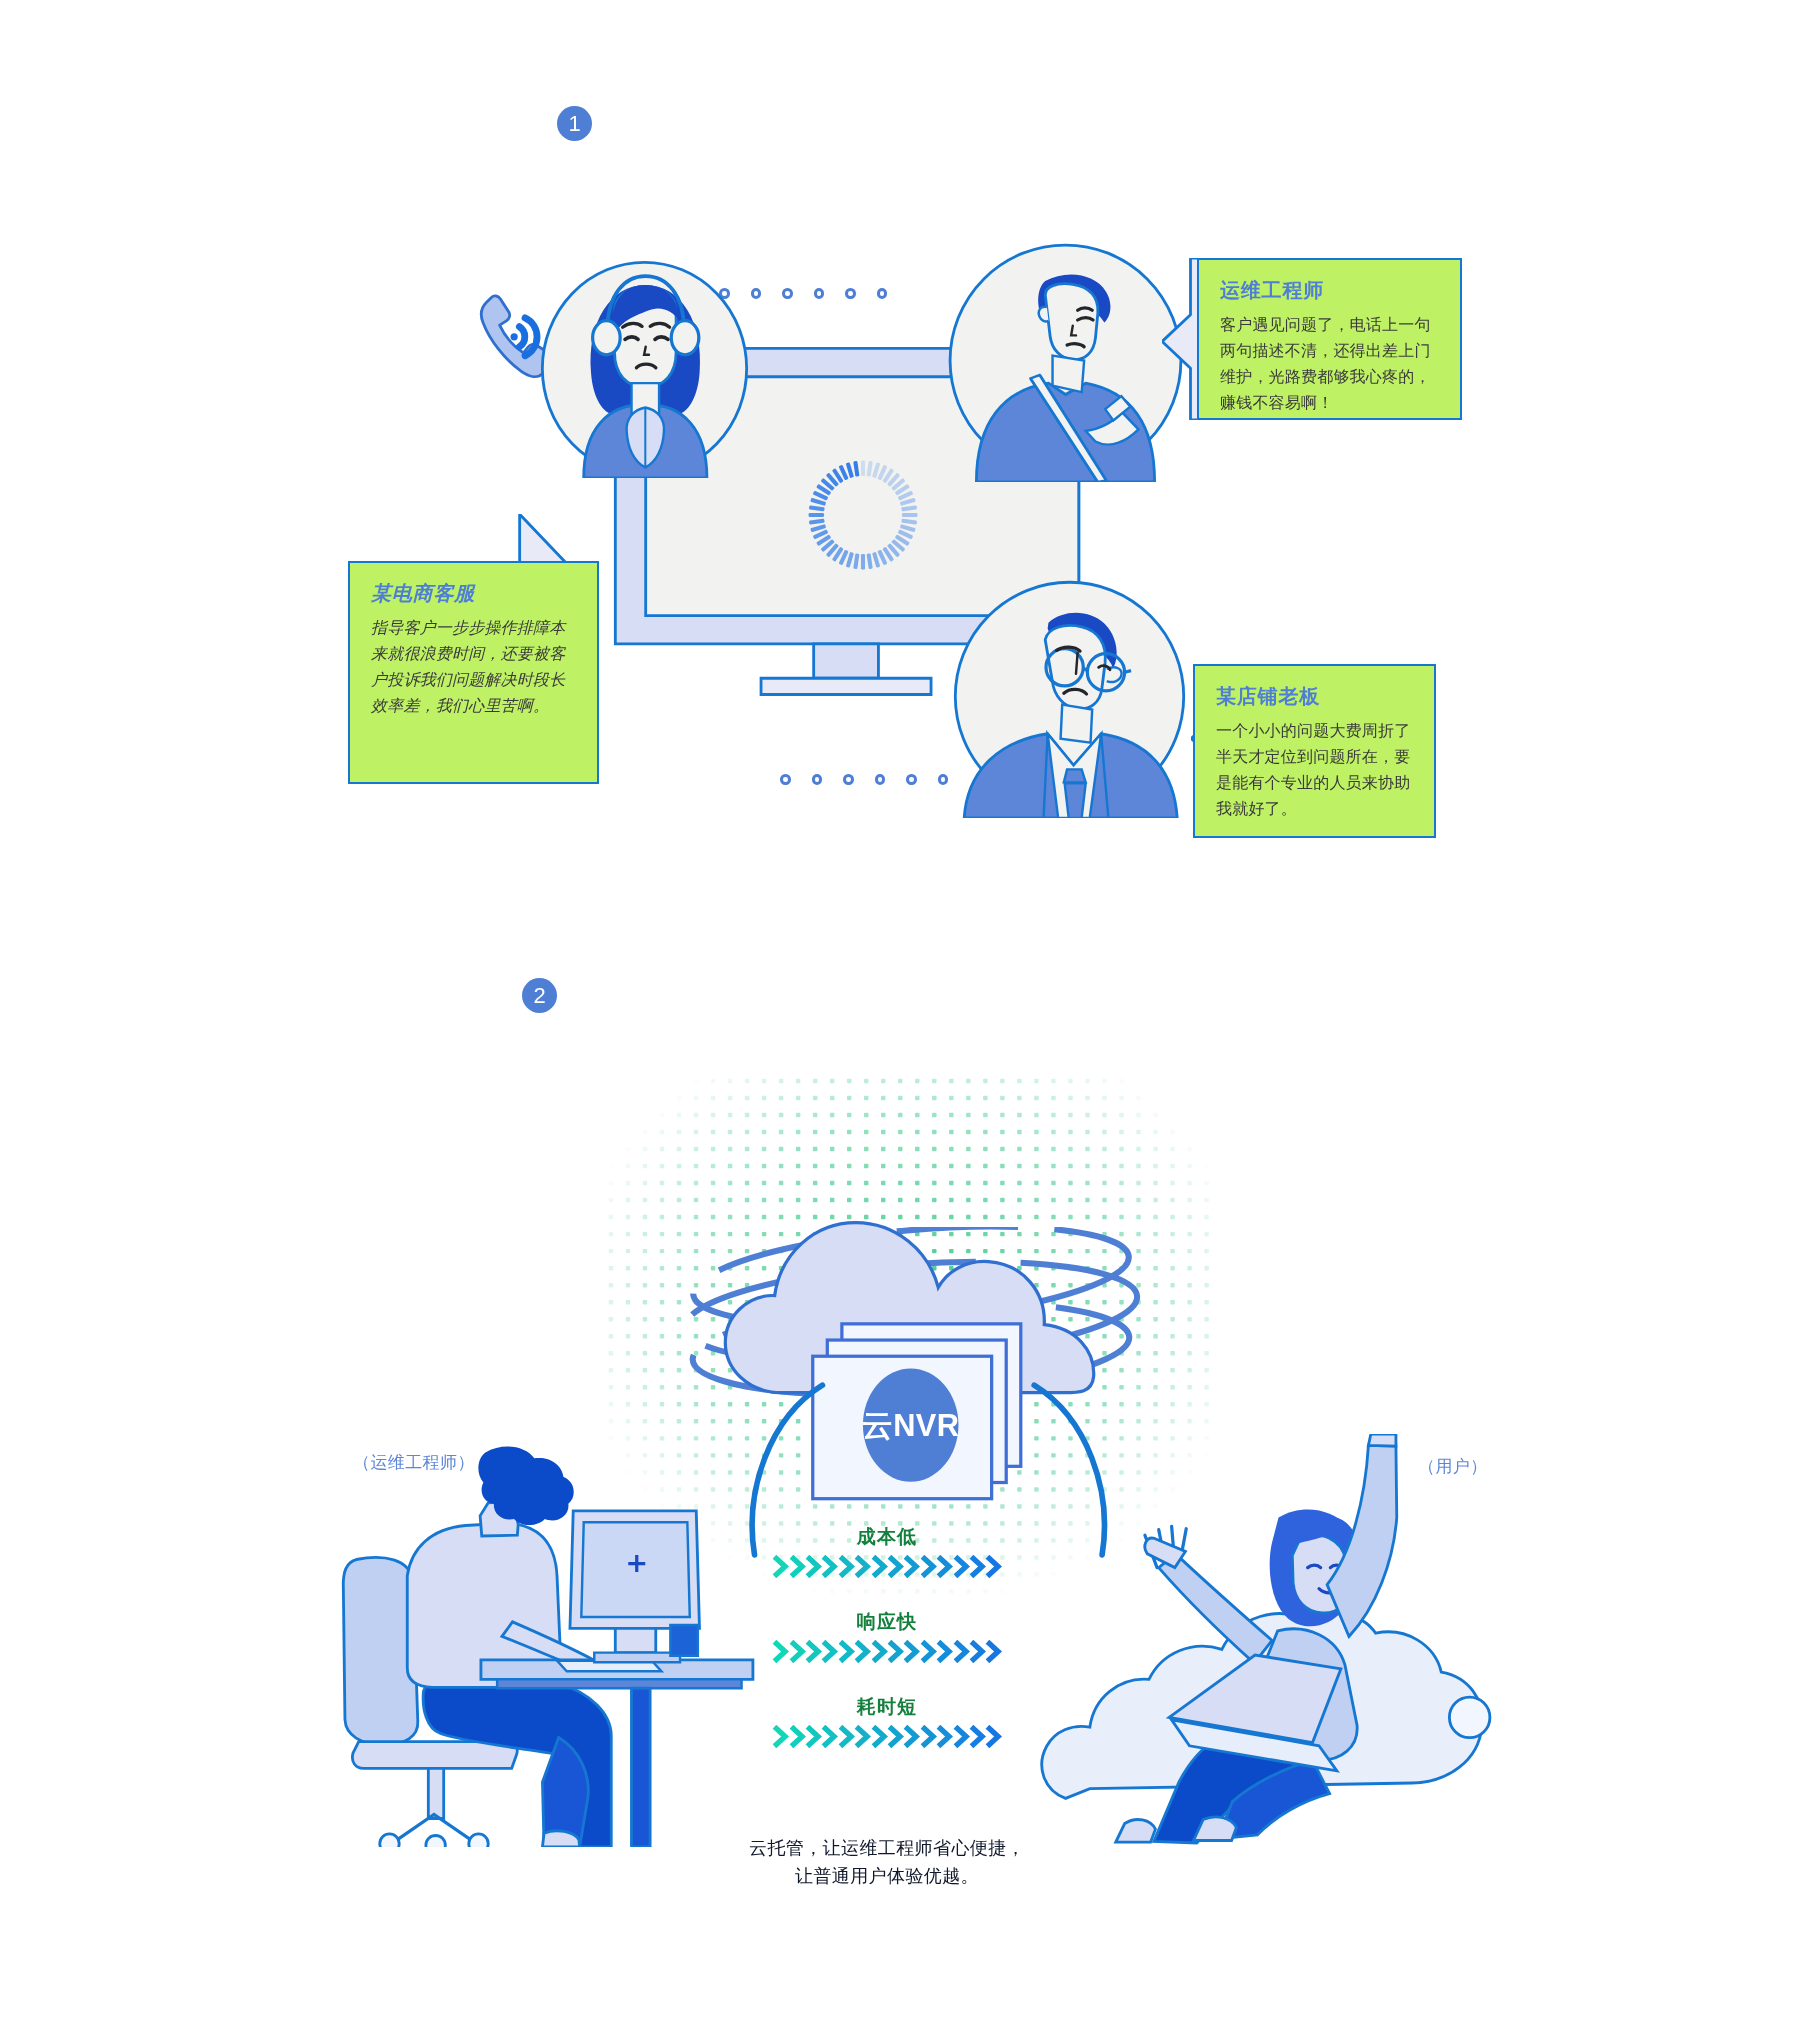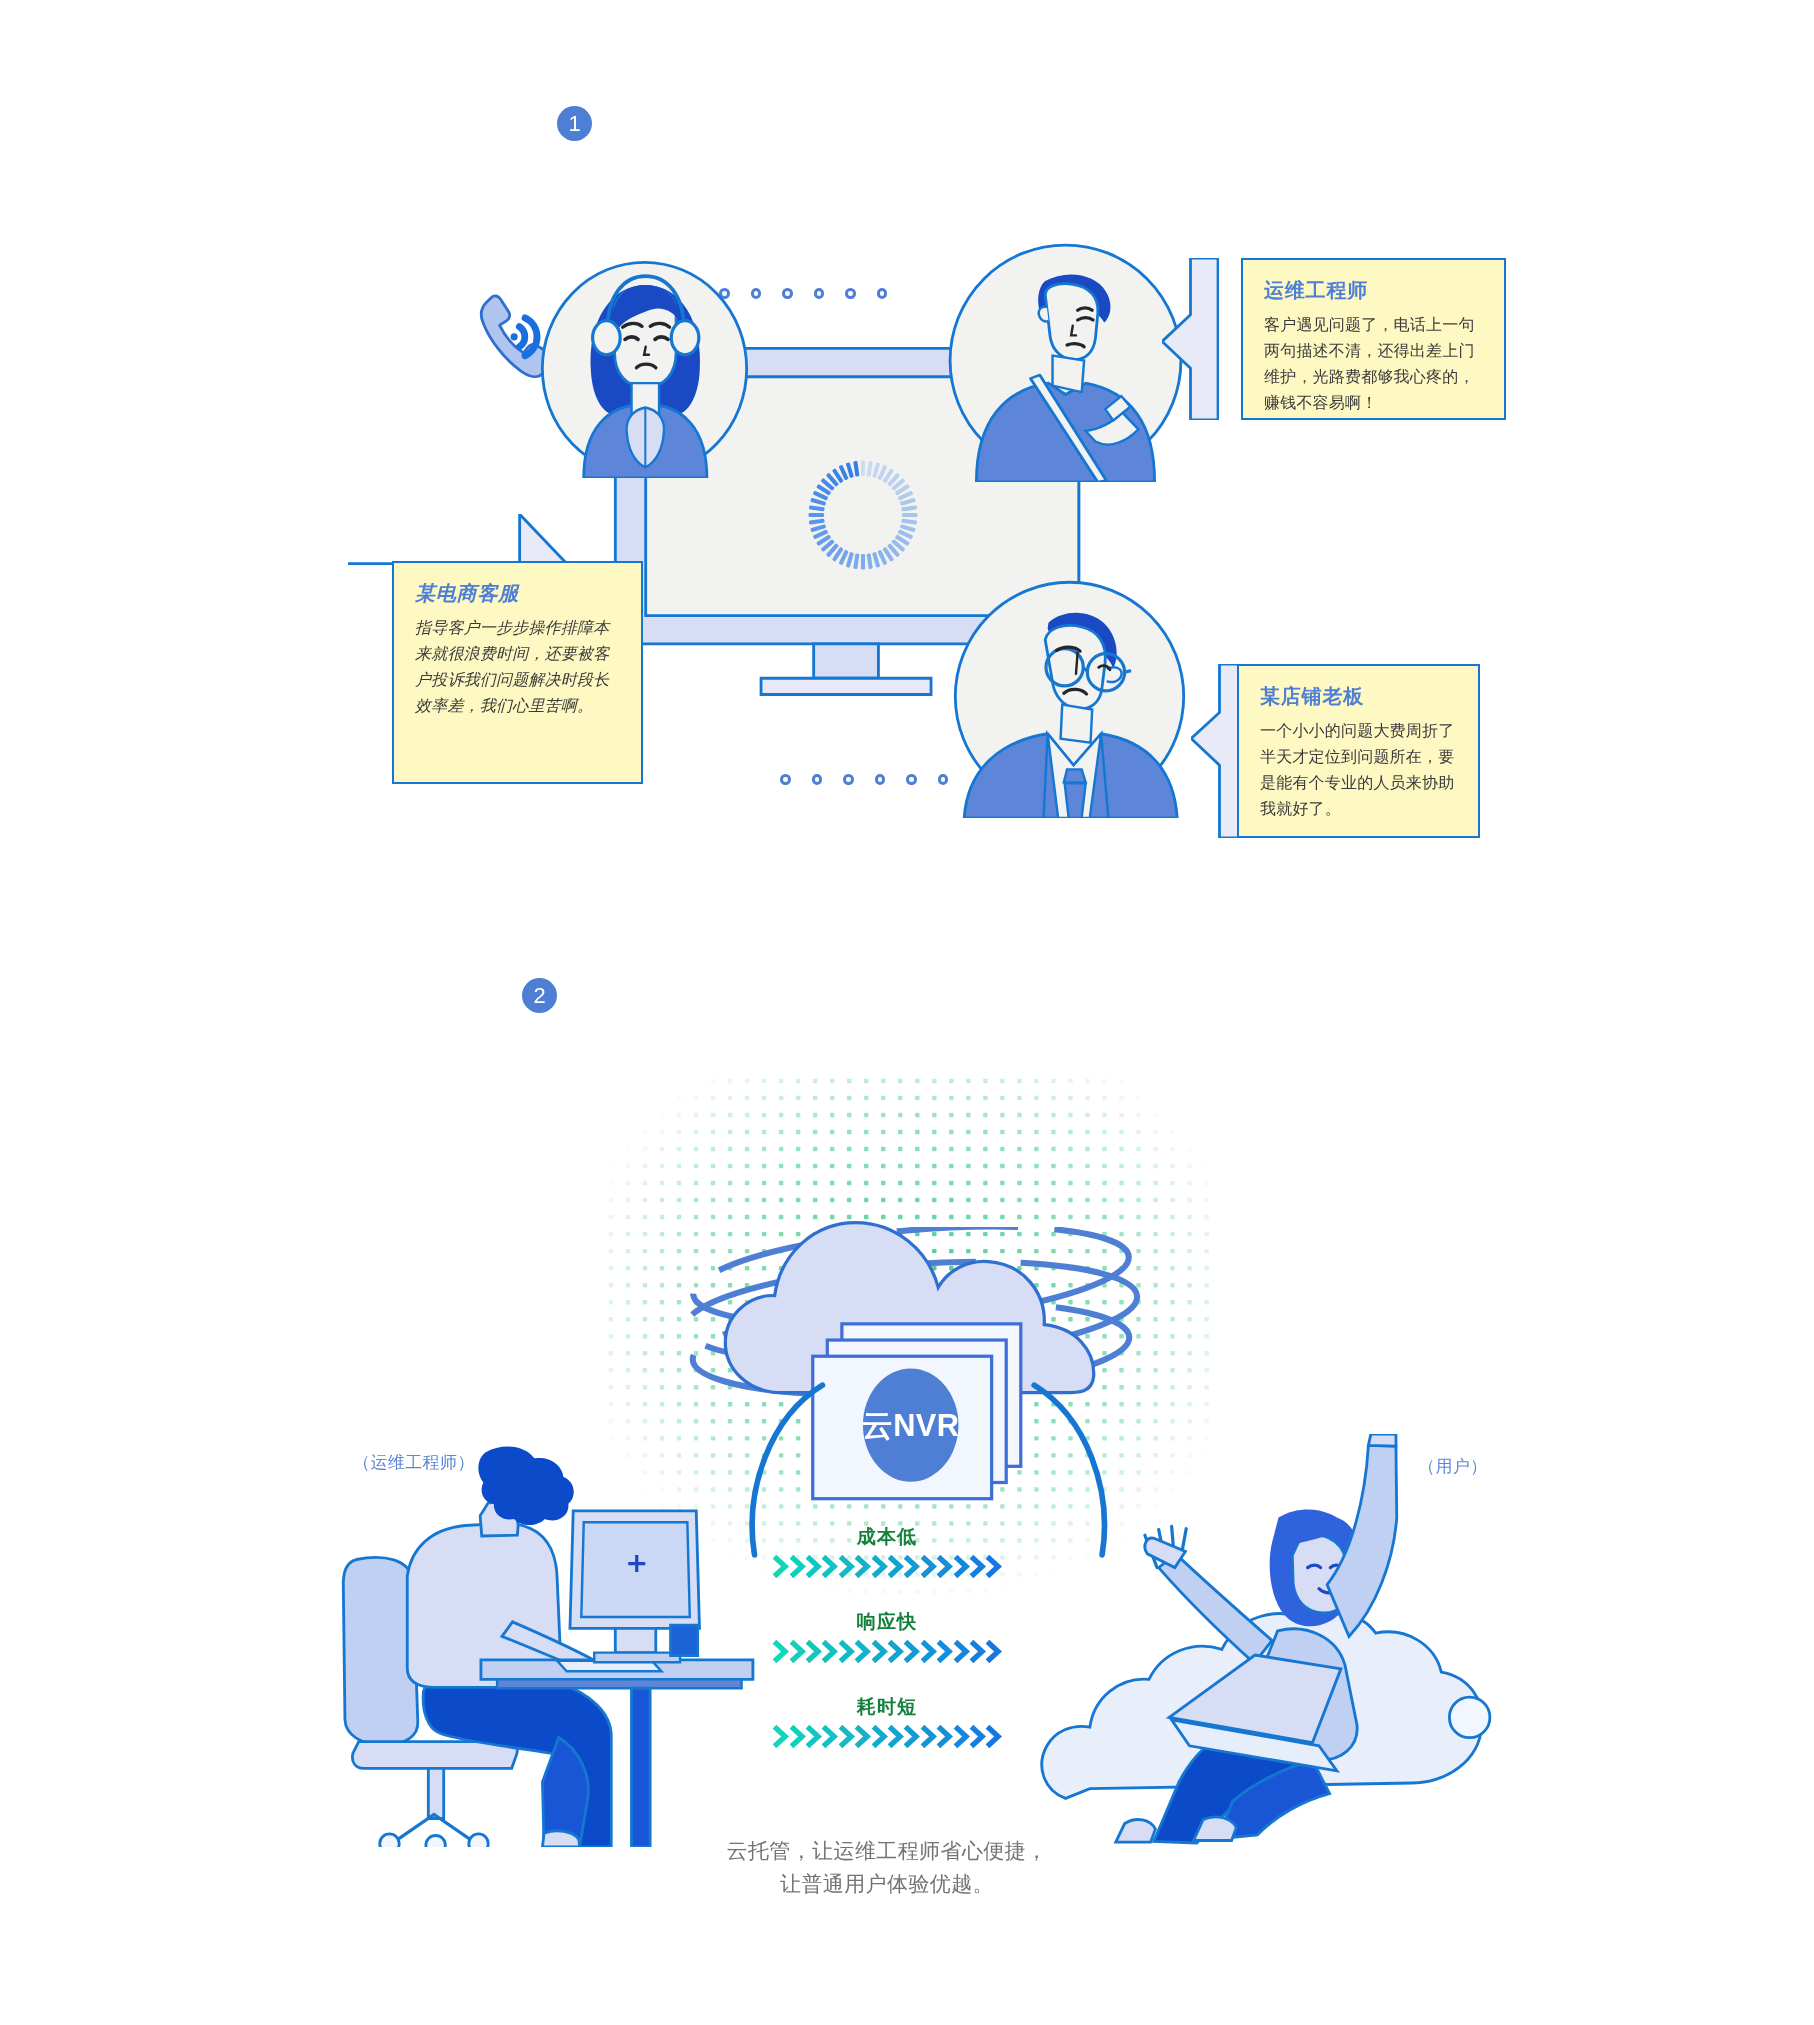--- a/index.html
+++ b/index.html
@@ -16,25 +16,24 @@
   .step-badge{
     width:35px;height:35px;border-radius:50%;
     background:#4E7FD4;color:#ffffff;
     display:flex;align-items:center;justify-content:center;
     font-size:22px;line-height:1;font-weight:400;
     font-family:"Liberation Sans",sans-serif;
   }
 
   
   .bubble{
-    background:#fef9c3;
+    background:#bef264;
     border:2.8px solid #1677D2;
     box-sizing:border-box;
     padding:19.4px 21px 22px 21px;
-    margin-left:44px;
   }
   .bubble-title{
     color:#4E7FD4;font-size:20px;font-weight:700;
     letter-spacing:0.8px;margin:0 0 10.5px 0;line-height:1.1;
   }
   .bubble-body{
     color:#3a3a3a;font-size:16px;line-height:1.62;
     margin:0;letter-spacing:0.2px;
   }
   
@@ -50,21 +49,21 @@
 
   
   .feature-label{
     color:#15803d;font-size:19px;font-weight:700;
     text-align:center;letter-spacing:1.2px;line-height:1;
   }
   .chev-row{display:flex;align-items:center;justify-content:center;}
 
   
   .caption{
-    color:#737373;font-size:21px;line-height:1.55;
+    color:#0f172a;font-size:18px;line-height:1.55;
     text-align:center;letter-spacing:0.4px;
   }
   .side-label{
     color:#5E86D8;font-size:17px;letter-spacing:0.4px;white-space:nowrap;
   }
   .nvr-text{
     fill:#ffffff;font-size:76px;font-weight:700;
     font-family:"Liberation Sans",sans-serif;letter-spacing:1px;
   }
 </style>

